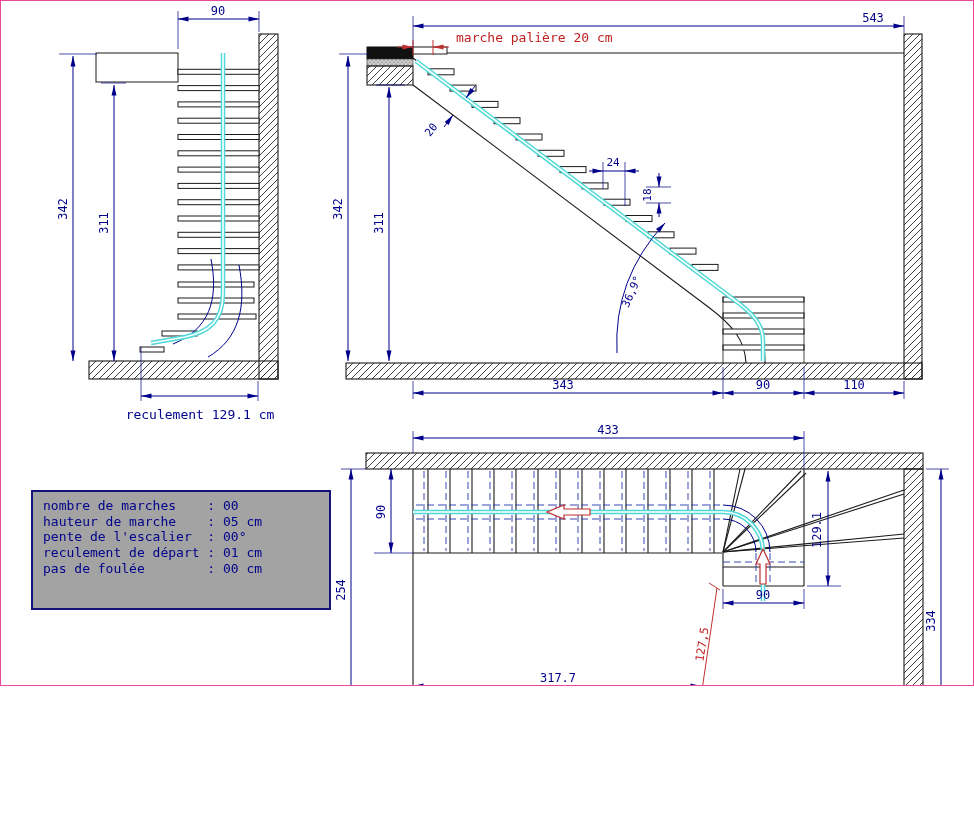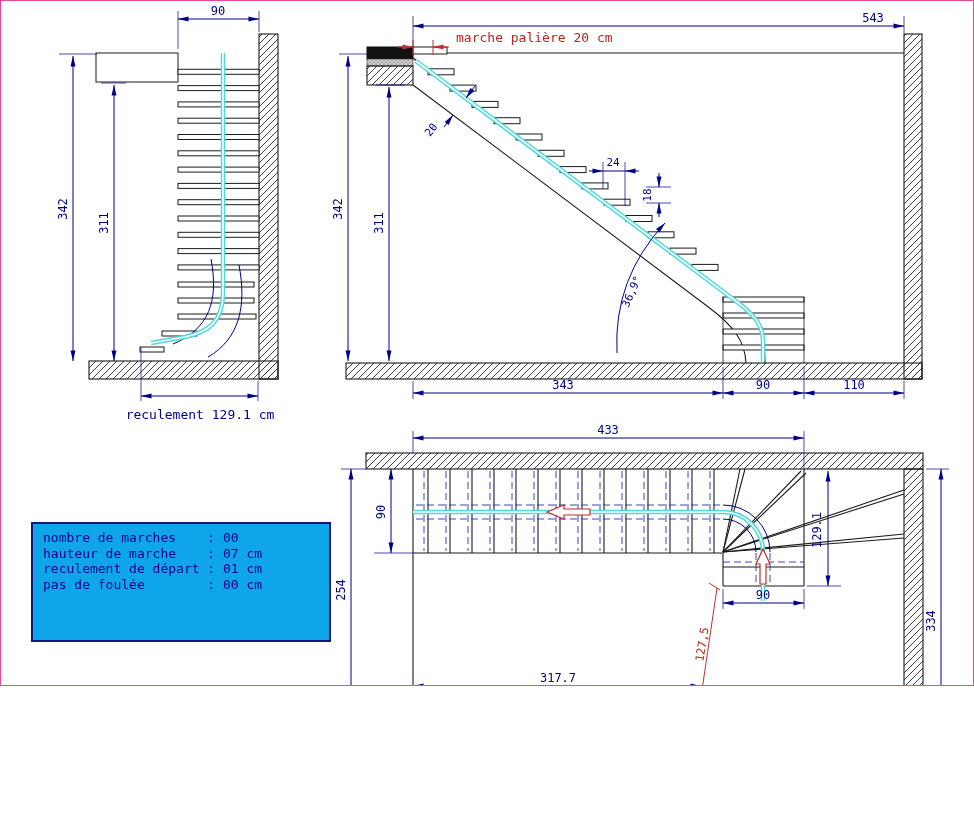--- a/index.html
+++ b/index.html
@@ -15,22 +15,22 @@
   .dash{stroke:#2233AA;stroke-width:0.9;fill:none;stroke-dasharray:7 4;}
   .redln{stroke:#C03030;stroke-width:1;fill:none;}
   .redtxt{fill:#C02020;}
   .cyanU{stroke:#4FD8D8;stroke-width:4.5;fill:none;}
   .cyanC{stroke:#ffffff;stroke-width:1.6;fill:none;}
   .hatchfill{fill:url(#hatch);stroke:#1b1b1b;stroke-width:1.1;}
   .wm1{font-family:"DejaVu Sans","Liberation Sans",sans-serif;font-size:47px;font-weight:bold;
        fill:rgba(228,232,238,0.55);stroke:rgba(118,128,146,0.75);stroke-width:1.3px;}
   .wm2{font-family:"DejaVu Sans","Liberation Sans",sans-serif;font-size:23px;font-weight:bold;
        fill:rgba(150,160,176,0.6);stroke:rgba(110,120,140,0.4);stroke-width:0.5px;}
-  #params-box{position:absolute;left:30px;top:521px;width:300px;height:120px;border:2px solid #141478;
-              background:#0ea5e9;box-sizing:border-box;padding:6px 0 0 10px;}
+  #params-box{position:absolute;left:30px;top:489px;width:300px;height:120px;border:2px solid #141478;
+              background:#a3a3a3;box-sizing:border-box;padding:6px 0 0 10px;}
   .param-row{white-space:pre;font-size:13px;line-height:15.7px;color:#00008B;}
 </style>
 </head>
 <body>
 
 <div id="stage">
 
 <svg width="974" height="814" viewBox="0 0 974 814">
   <defs>
     <pattern id="hatch" width="7" height="7" patternUnits="userSpaceOnUse">
@@ -340,18 +340,19 @@
   </g>
 
   <g>
     <text x="812" y="745" text-anchor="middle" class="wm1">BricoZone</text>
     <text x="815" y="771" text-anchor="middle" class="wm2">www.bricozone.be</text>
   </g>
 </svg>
 
 <div id="params-box">
       <div class="param-row">nombre de marches    : 00</div>
-      <div class="param-row">hauteur de marche    : 07 cm</div>
+      <div class="param-row">hauteur de marche    : 05 cm</div>
+      <div class="param-row">pente de l'escalier  : 00°</div>
       <div class="param-row">reculement de départ : 01 cm</div>
       <div class="param-row">pas de foulée        : 00 cm</div>
     </div>
 
 </div>
 
 </body></html>

